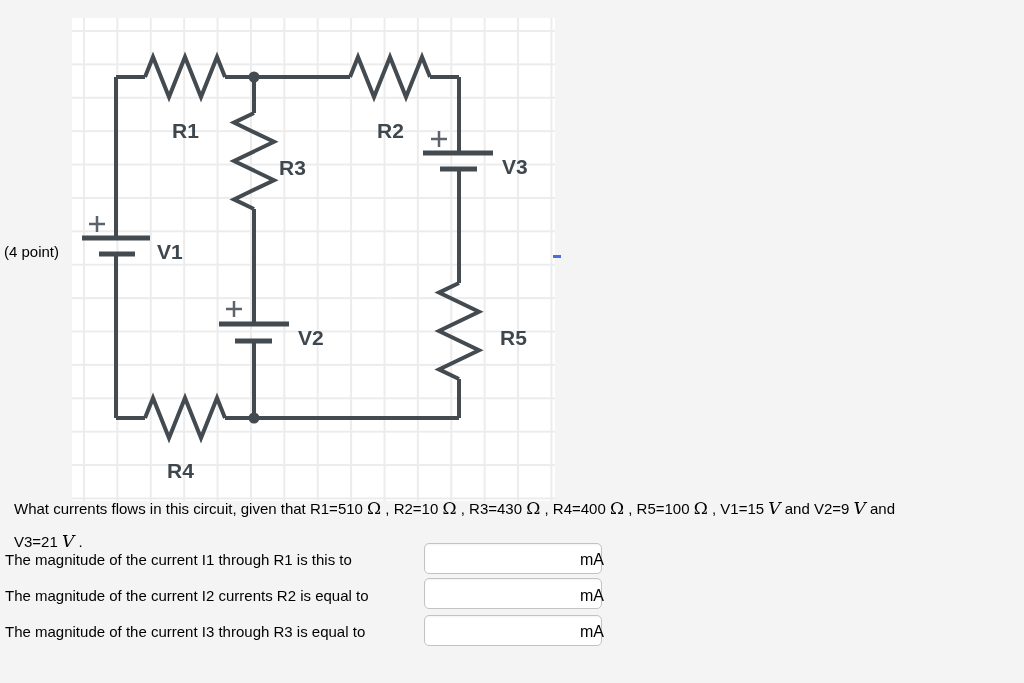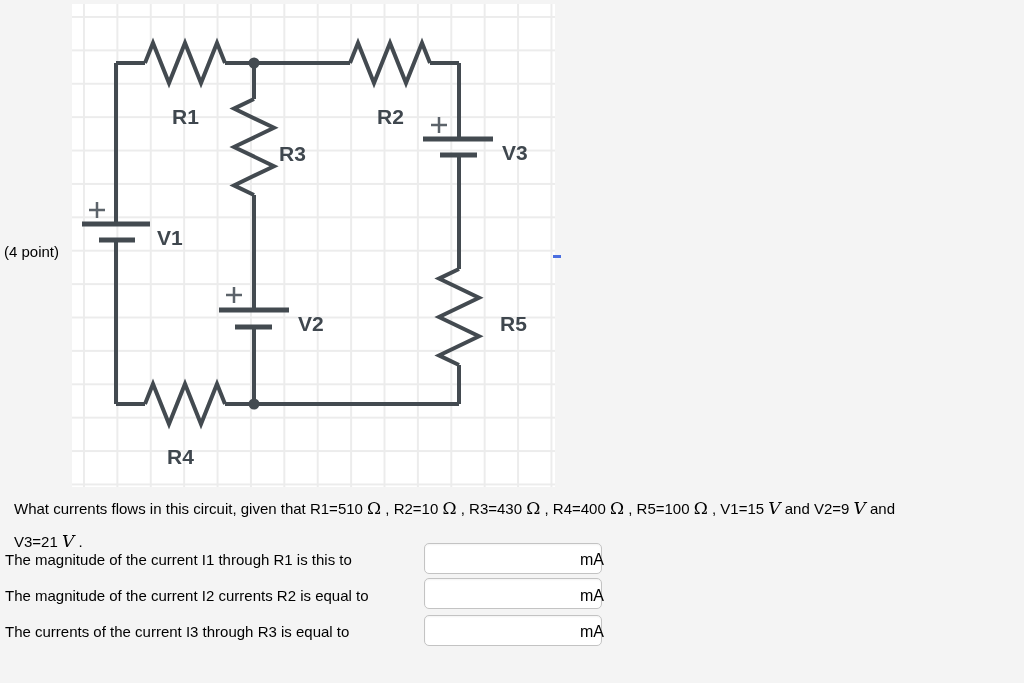--- a/index.html
+++ b/index.html
@@ -3,21 +3,21 @@
 <meta charset="utf-8">
 <style>
   html,body{margin:0;padding:0;}
   body{
     width:1024px;height:683px;position:relative;overflow:hidden;
     background:#f4f4f4;
     font-family:"Liberation Sans", sans-serif;
     color:#000;
   }
   .circuit-panel{
-    position:absolute;left:72px;top:4px;width:483px;height:483px;
+    position:absolute;left:72px;top:18px;width:483px;height:483px;
     background-color:#ffffff;
     background-image:
       linear-gradient(to right,#ececec 2px,transparent 2px),
       linear-gradient(to bottom,#ececec 2px,transparent 2px);
     background-size:33.4px 33.4px;
     background-position:11px 12px;
   }
   .circuit-panel svg{position:absolute;left:0;top:0;}
   .wire{stroke:#434a50;stroke-width:4;fill:none;stroke-linejoin:miter;}
   .plate{stroke:#434a50;stroke-width:5;fill:none;}
@@ -117,15 +117,15 @@
 <div class="question-text"><span class="seg-normal">What currents flows in this circuit, given that R1=510 </span><span class="seg-omega">Ω</span><span class="seg-normal"> , R2=10 </span><span class="seg-omega">Ω</span><span class="seg-normal"> , R3=430 </span><span class="seg-omega">Ω</span><span class="seg-normal"> , R4=400 </span><span class="seg-omega">Ω</span><span class="seg-normal"> , R5=100 </span><span class="seg-omega">Ω</span><span class="seg-normal"> , V1=15 </span><span class="seg-volt">V</span><span class="seg-normal"> and V2=9 </span><span class="seg-volt">V</span><span class="seg-normal"> and</span><br><span class="seg-normal">V3=21 </span><span class="seg-volt">V</span><span class="seg-normal"> .</span></div>
 
 <div class="row-label" style="top:551px">The magnitude of the current I1 through R1 is this to</div>
 <input type="text" class="answer-input" style="top: 543px;" value="">
 <div class="unit-label" style="top:551px">mA</div>
 
 <div class="row-label" style="top:587px">The magnitude of the current I2 currents R2 is equal to</div>
 <input type="text" class="answer-input" style="top: 578px;" value="">
 <div class="unit-label" style="top:587px">mA</div>
 
-<div class="row-label" style="top:623px">The currents of the current I3 through R3 is equal to</div>
+<div class="row-label" style="top:623px">The magnitude of the current I3 through R3 is equal to</div>
 <input type="text" class="answer-input" style="top: 615px;" value="">
 <div class="unit-label" style="top:623px">mA</div>
 
 </body></html>

